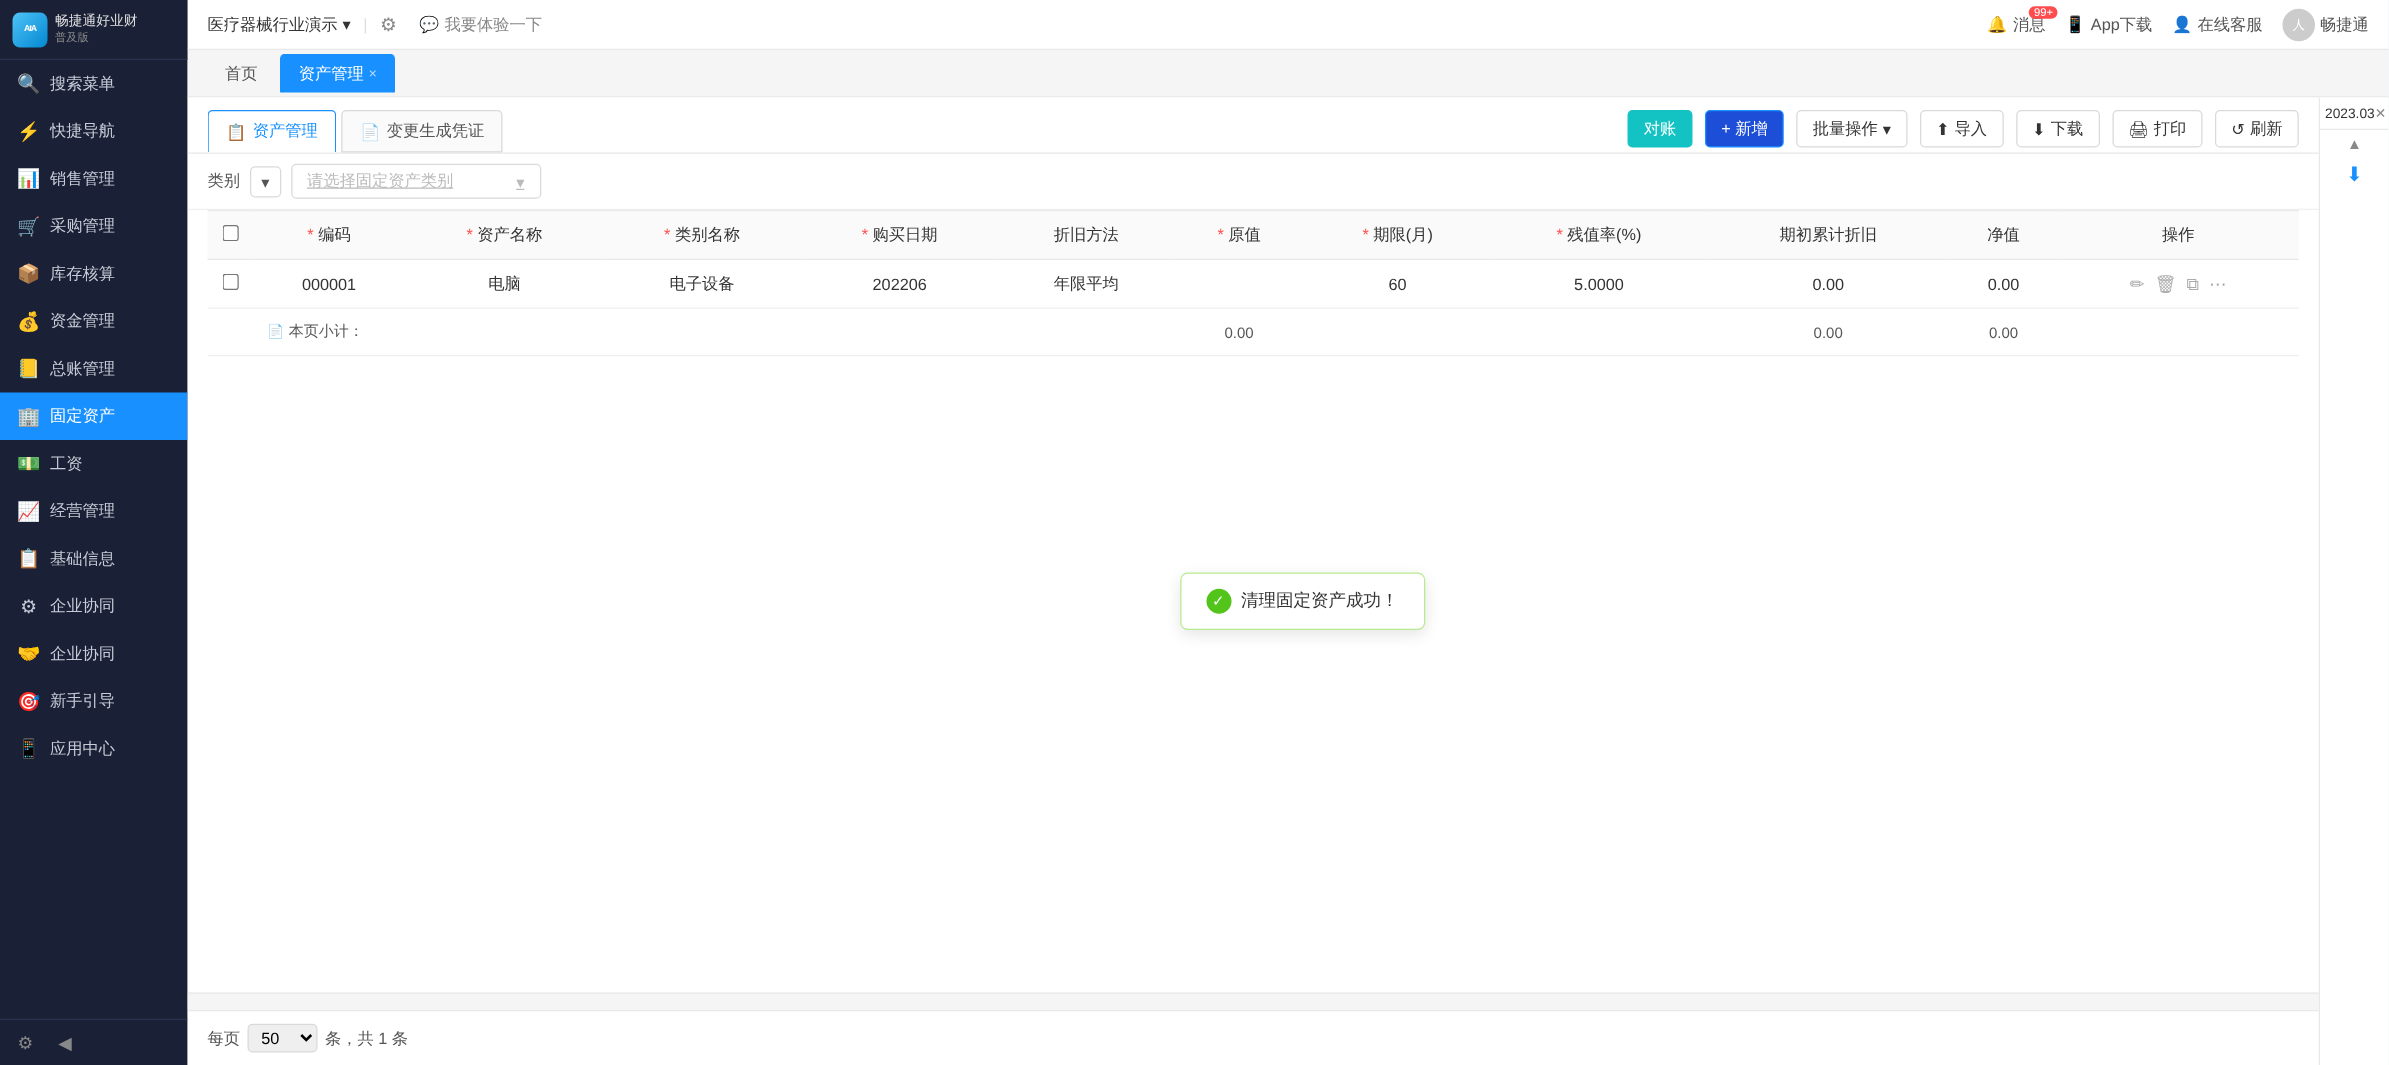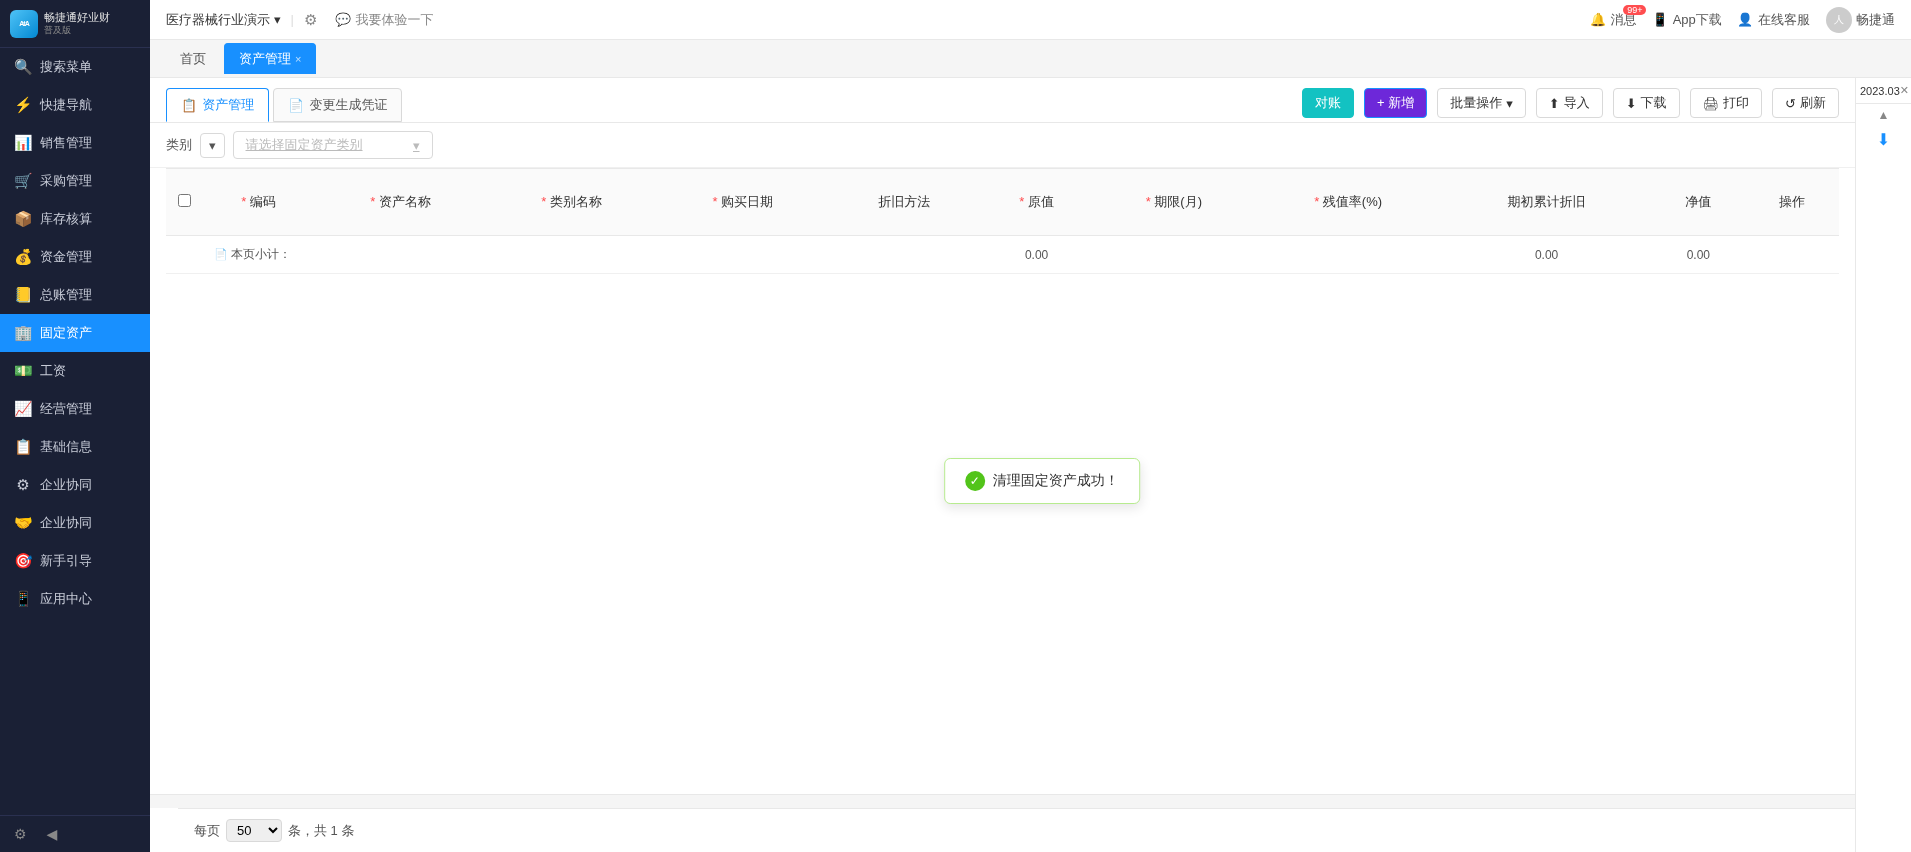--- a/index.html
+++ b/index.html
@@ -161,21 +161,21 @@
     .btn {
       padding: 5px 12px;
       border-radius: 4px;
       border: 1px solid #d9d9d9;
       background: white;
       cursor: pointer;
       font-size: 13px;
       color: #333;
       display: flex; align-items: center; gap: 4px;
     }
-    .btn-primary { background: #6d28d9; color: white; border-color: #1890ff; }
+    .btn-primary { background: #1d4ed8; color: white; border-color: #1890ff; }
     .btn-cyan { background: #13c2c2; color: white; border-color: #13c2c2; }
 
     
     .filter-bar {
       display: flex;
       align-items: center;
       padding: 8px 16px;
       gap: 8px;
       border-bottom: 1px solid #f0f0f0;
     }
@@ -204,21 +204,21 @@
       text-decoration: underline;
     }
 
     
     .table-wrapper { flex: 1; overflow: auto; padding: 0 16px; position: relative; }
     table { width: 100%; border-collapse: collapse; font-size: 13px; }
     thead th {
       background: #fafafa;
       border-bottom: 1px solid #e8e8e8;
       border-top: 1px solid #e8e8e8;
-      padding: 24px 8px;
+      padding: 10px 8px;
       text-align: center;
       color: #333;
       font-weight: normal;
       white-space: nowrap;
     }
     thead th.required::before { content: '* '; color: #ff4d4f; }
     tbody td {
       border-bottom: 1px solid #f0f0f0;
       padding: 10px 8px;
       text-align: center;
@@ -256,21 +256,20 @@
 
     
     .pagination {
       border-top: 1px solid #e8e8e8;
       padding: 10px 16px;
       display: flex;
       align-items: center;
       gap: 6px;
       font-size: 13px;
       color: #555;
-      margin-left: 28px;
     }
     .page-select {
       border: 1px solid #d9d9d9;
       border-radius: 4px;
       padding: 2px 6px;
       font-size: 13px;
     }
 
     
     .timeline-panel {
@@ -518,20 +517,41 @@
               <th>折旧方法</th>
               <th class="required">原值</th>
               <th class="required">期限(月)</th>
               <th class="required">残值率(%)</th>
               <th>期初累计折旧</th>
               <th>净值</th>
               <th>操作</th>
             </tr>
           </thead>
           <tbody id="table-body">
+          <tr>
+    <td class="checkbox-cell"><input type="checkbox" style=""></td>
+    <td>000001</td>
+    <td>电脑</td>
+    <td>电子设备</td>
+    <td>202206</td>
+    <td>年限平均</td>
+    <td></td>
+    <td>60</td>
+    <td>5.0000</td>
+    <td>0.00</td>
+    <td>0.00</td>
+    <td>
+      <div class="row-actions">
+        <span class="action-icon" title="编辑">✏</span>
+        <span class="action-icon" title="删除">🗑</span>
+        <span class="action-icon" title="复制">⧉</span>
+        <span class="action-icon" title="更多">⋯</span>
+      </div>
+    </td>
+  </tr>
               <tr class="subtotal-row">
   <td></td>
   <td colspan="5" style="text-align:left;padding-left:12px;">
     <span style="color:#1890ff;font-size:11px;">📄</span> 本页小计：
   </td>
   <td>0.00</td>
   <td></td>
   <td></td>
   <td>0.00</td>
   <td>0.00</td>

